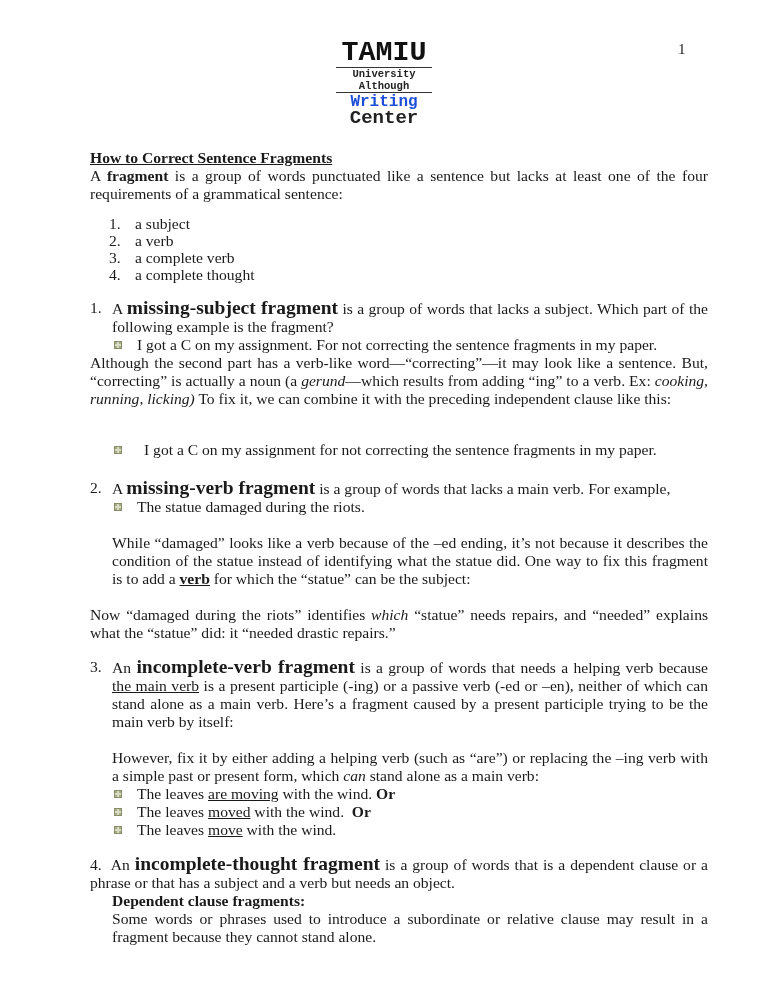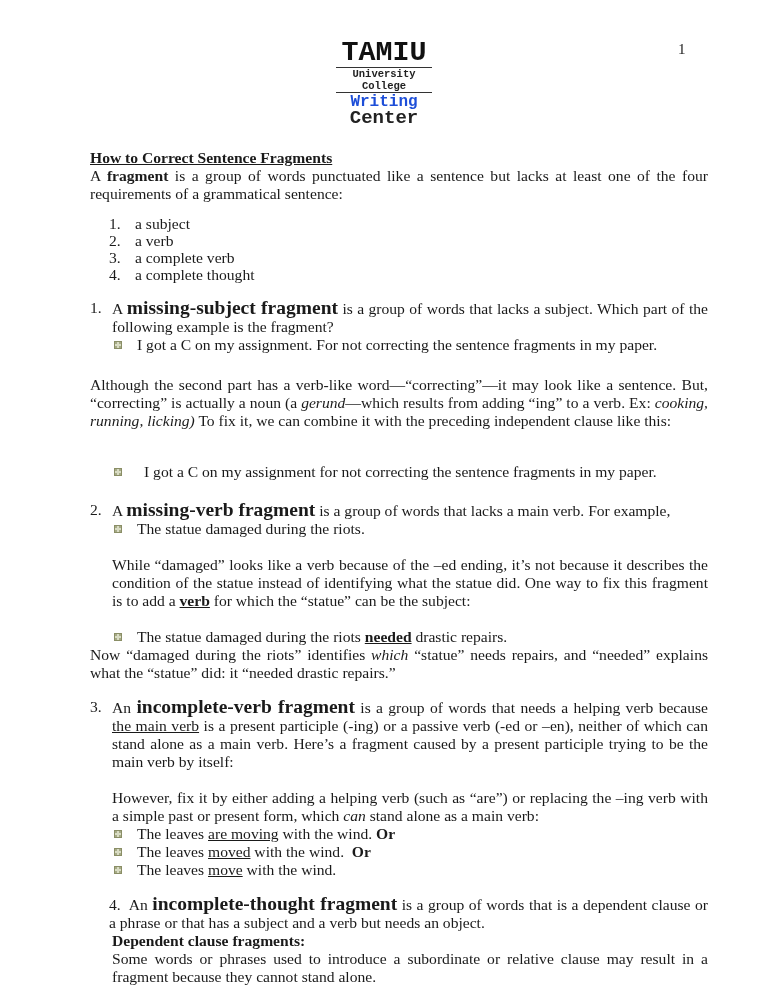--- a/index.html
+++ b/index.html
@@ -34,21 +34,21 @@
   .i { font-style: italic; }
   .gap { height: 18px; }
 </style>
 </head>
 <body>
 
 <div class="page-num">1</div>
 
 <div class="logo">
   <div class="l1">TAMIU</div>
-  <div class="l2">University College</div>
+  <div class="l2">University Although</div>
   <div class="l3">Writing</div>
   <div class="l4">Center</div>
 </div>
 
 <div class="content">
   <div class="title">How to Correct Sentence Fragments</div>
   <div class="just">
     <span>A </span><span class="b">fragment</span><span> is a group of words punctuated like a sentence but lacks at least one of the four requirements of a grammatical sentence:</span>
   </div>
 
@@ -59,59 +59,58 @@
     <li><span class="n">4.</span><span>a complete thought</span></li>
   </ul>
 
   <div class="sec just" style="margin-top:16px;">
     <span class="n">1.</span>
     <span>A </span><span class="big">missing-subject fragment</span><span> is a group of words that lacks a subject.  Which part of the following example is the fragment?</span>
   </div>
   <div class="ind">
     <div class="bul"><span class="sq"></span><span>I got a C on my assignment.  For not correcting the sentence fragments in my paper.</span></div>
   </div>
-  <div class="just" style="margin-top:22px;">
+  <div class="just" style="margin-top:0;">
     <span>Although the second part has a verb-like word—“correcting”—it may look like a sentence. But, “correcting” is actually a noun (a </span><span class="i">gerund</span><span>—which results from adding “ing” to a verb. Ex: </span><span class="i">cooking, running, licking)</span><span> To fix it, we can combine it with the preceding independent clause like this:</span>
   </div>
   <div class="ind">
     <div class="bul wide"><span class="sq"></span><span>I got a C on my assignment for not correcting the sentence fragments in my paper.</span></div>
   </div>
 
   <div class="sec just" style="margin-top:20px;">
     <span class="n">2.</span>
     <span>A </span><span class="big">missing-verb fragment</span><span> is a group of words that lacks a main verb. For example,</span>
   </div>
   <div class="ind">
     <div class="bul"><span class="sq"></span><span>The statue damaged during the riots.</span></div>
     <div class="gap"></div>
     <div class="just">
       <span>While “damaged” looks like a verb because of the –ed ending, it’s not because it describes the condition of the statue instead of identifying what the statue did. One way to fix this fragment is to add a </span><span class="b u">verb</span><span> for which the “statue” can be the subject:</span>
     </div>
     <div class="gap"></div>
-    <div class="bul"><span class="sq"></span><span>The statue damaged during the riots </span><span class="b u">needed</span><span> drastic repairs.</span></div>
   </div>
   <div class="just">
     <span>Now “damaged during the riots” identifies </span><span class="i">which</span><span> “statue” needs repairs, and “needed” explains what the “statue” did: it “needed drastic repairs.”</span>
   </div>
 
   <div class="sec just" style="margin-top:16px;">
     <span class="n">3.</span>
     <span>An </span><span class="big">incomplete-verb fragment</span><span> is a group of words that needs a helping verb because </span><span class="u">the main verb</span><span> is a present participle (-ing) or a passive verb (-ed or –en), neither of which can stand alone as a main verb. Here’s a fragment caused by a present participle trying to be the main verb by itself:</span>
   </div>
   <div class="ind">
     <div class="gap"></div>
     <div class="just">
       <span>However, fix it by either adding a helping verb (such as “are”) or replacing the –ing verb with a simple past or present form, which </span><span class="i">can</span><span> stand alone as a main verb:</span>
     </div>
     <div class="bul"><span class="sq"></span><span>The leaves </span><span class="u">are moving</span><span> with the wind. </span><span class="b">Or</span></div>
     <div class="bul"><span class="sq"></span><span>The leaves </span><span class="u">moved</span><span style="white-space:pre;"> with the wind.  </span><span class="b">Or</span></div>
     <div class="bul"><span class="sq"></span><span>The leaves </span><span class="u">move</span><span> with the wind.</span></div>
   </div>
 
-  <div class="just" style="margin-top:16px;margin-left:19px;">
+  <div class="just" style="margin-top:16px;">
     <span>4.</span>&nbsp;
     <span>An </span><span class="big">incomplete-thought fragment</span><span> is a group of words that is a dependent clause or a phrase or that has a subject and a verb but needs an object.</span>
   </div>
   <div class="ind">
     <div class="b">Dependent clause fragments:</div>
     <div class="just">Some words or phrases used to introduce a subordinate or relative clause may result in a fragment because they cannot stand alone.</div>
   </div>
 </div>
 
 </body></html>

